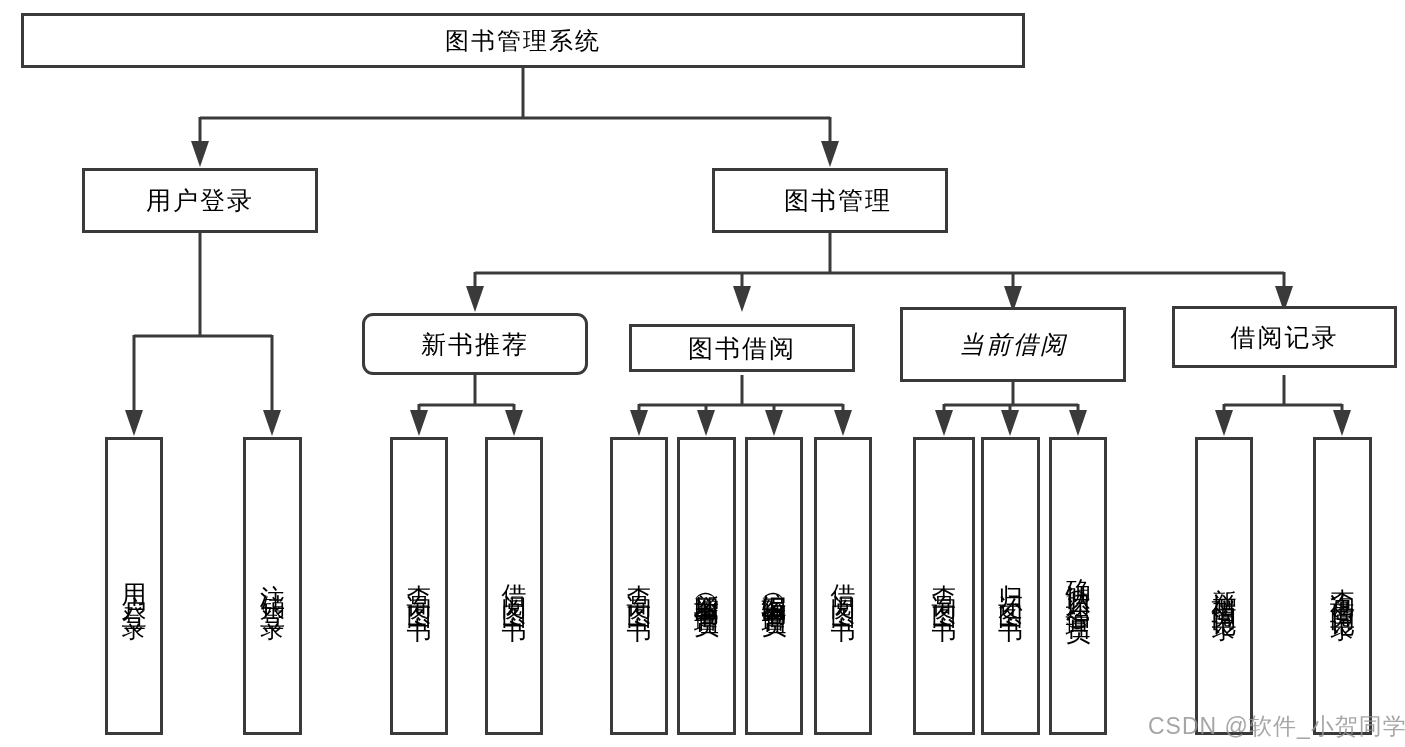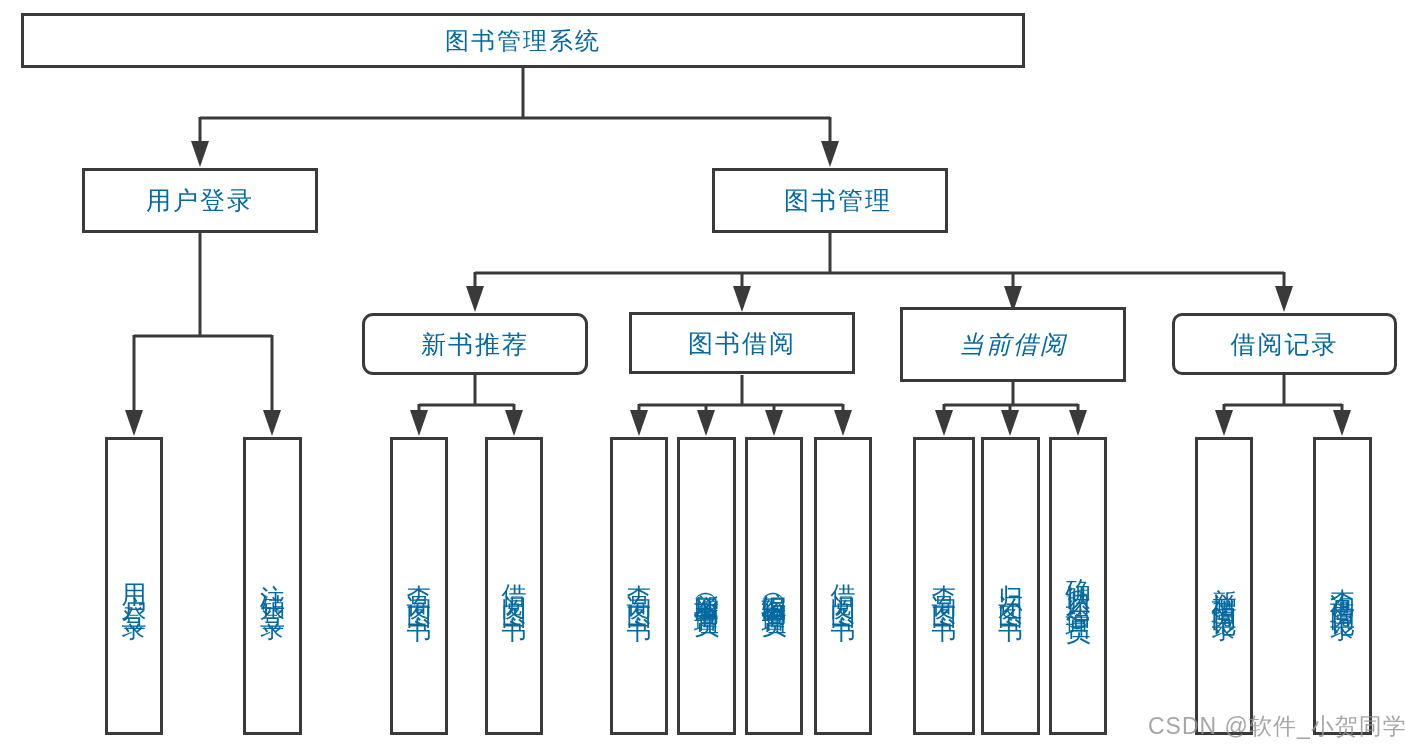--- a/index.html
+++ b/index.html
@@ -22,21 +22,21 @@
     z-index: 1;
   }
   .node {
     position: absolute;
     box-sizing: border-box;
     background: #ffffff;
     border: 3px solid #3a3a3a;
     display: flex;
     align-items: center;
     justify-content: center;
-    color: #0369a1;
+    color: #000000;
     z-index: 2;
   }
   .hbox {
     font-size: 25px;
     letter-spacing: 2px;
     white-space: nowrap;
   }
   .rootbox {
     font-size: 24px;
   }
@@ -147,23 +147,23 @@
   <div class="node hbox" style="left:712px; top:168px; width:236px; height:65px;padding-left:16px;">图书管理</div>
 
   <div class="node vbox ls-4" style="left:105px; top:437px; width:58px; height:298px;">
     <span>用户登录</span>
   </div>
   <div class="node vbox ls-4" style="left:243px; top:437px; width:59px; height:298px;">
     <span>注销登录</span>
   </div>
 
   <div class="node hbox" style="left:362px; top:313px; width:226px; height:62px;border-radius:11px;">新书推荐</div>
-  <div class="node hbox" style="left:629px; top:312px; width:226px; height:62px;text-align:right;">图书借阅</div>
+  <div class="node hbox" style="left:629px; top:324px; width:226px; height:48px;text-align:right;">图书借阅</div>
   <div class="node hbox" style="left:900px; top:307px; width:226px; height:75px;font-style:italic;">当前借阅</div>
-  <div class="node hbox" style="left:1172px; top:313px; width:225px; height:62px;border-radius:10px;">借阅记录</div>
+  <div class="node hbox" style="left:1172px; top:306px; width:225px; height:62px;">借阅记录</div>
 
   <div class="node vbox ls-4" style="left:390px; top:437px; width:58px; height:298px;">
     <span>查询图书</span>
   </div>
   <div class="node vbox ls-4" style="left:485px; top:437px; width:58px; height:298px;">
     <span>借阅图书</span>
   </div>
 
   <div class="node vbox ls-4" style="left:610px; top:437px; width:58px; height:298px;">
     <span>查询图书</span>

